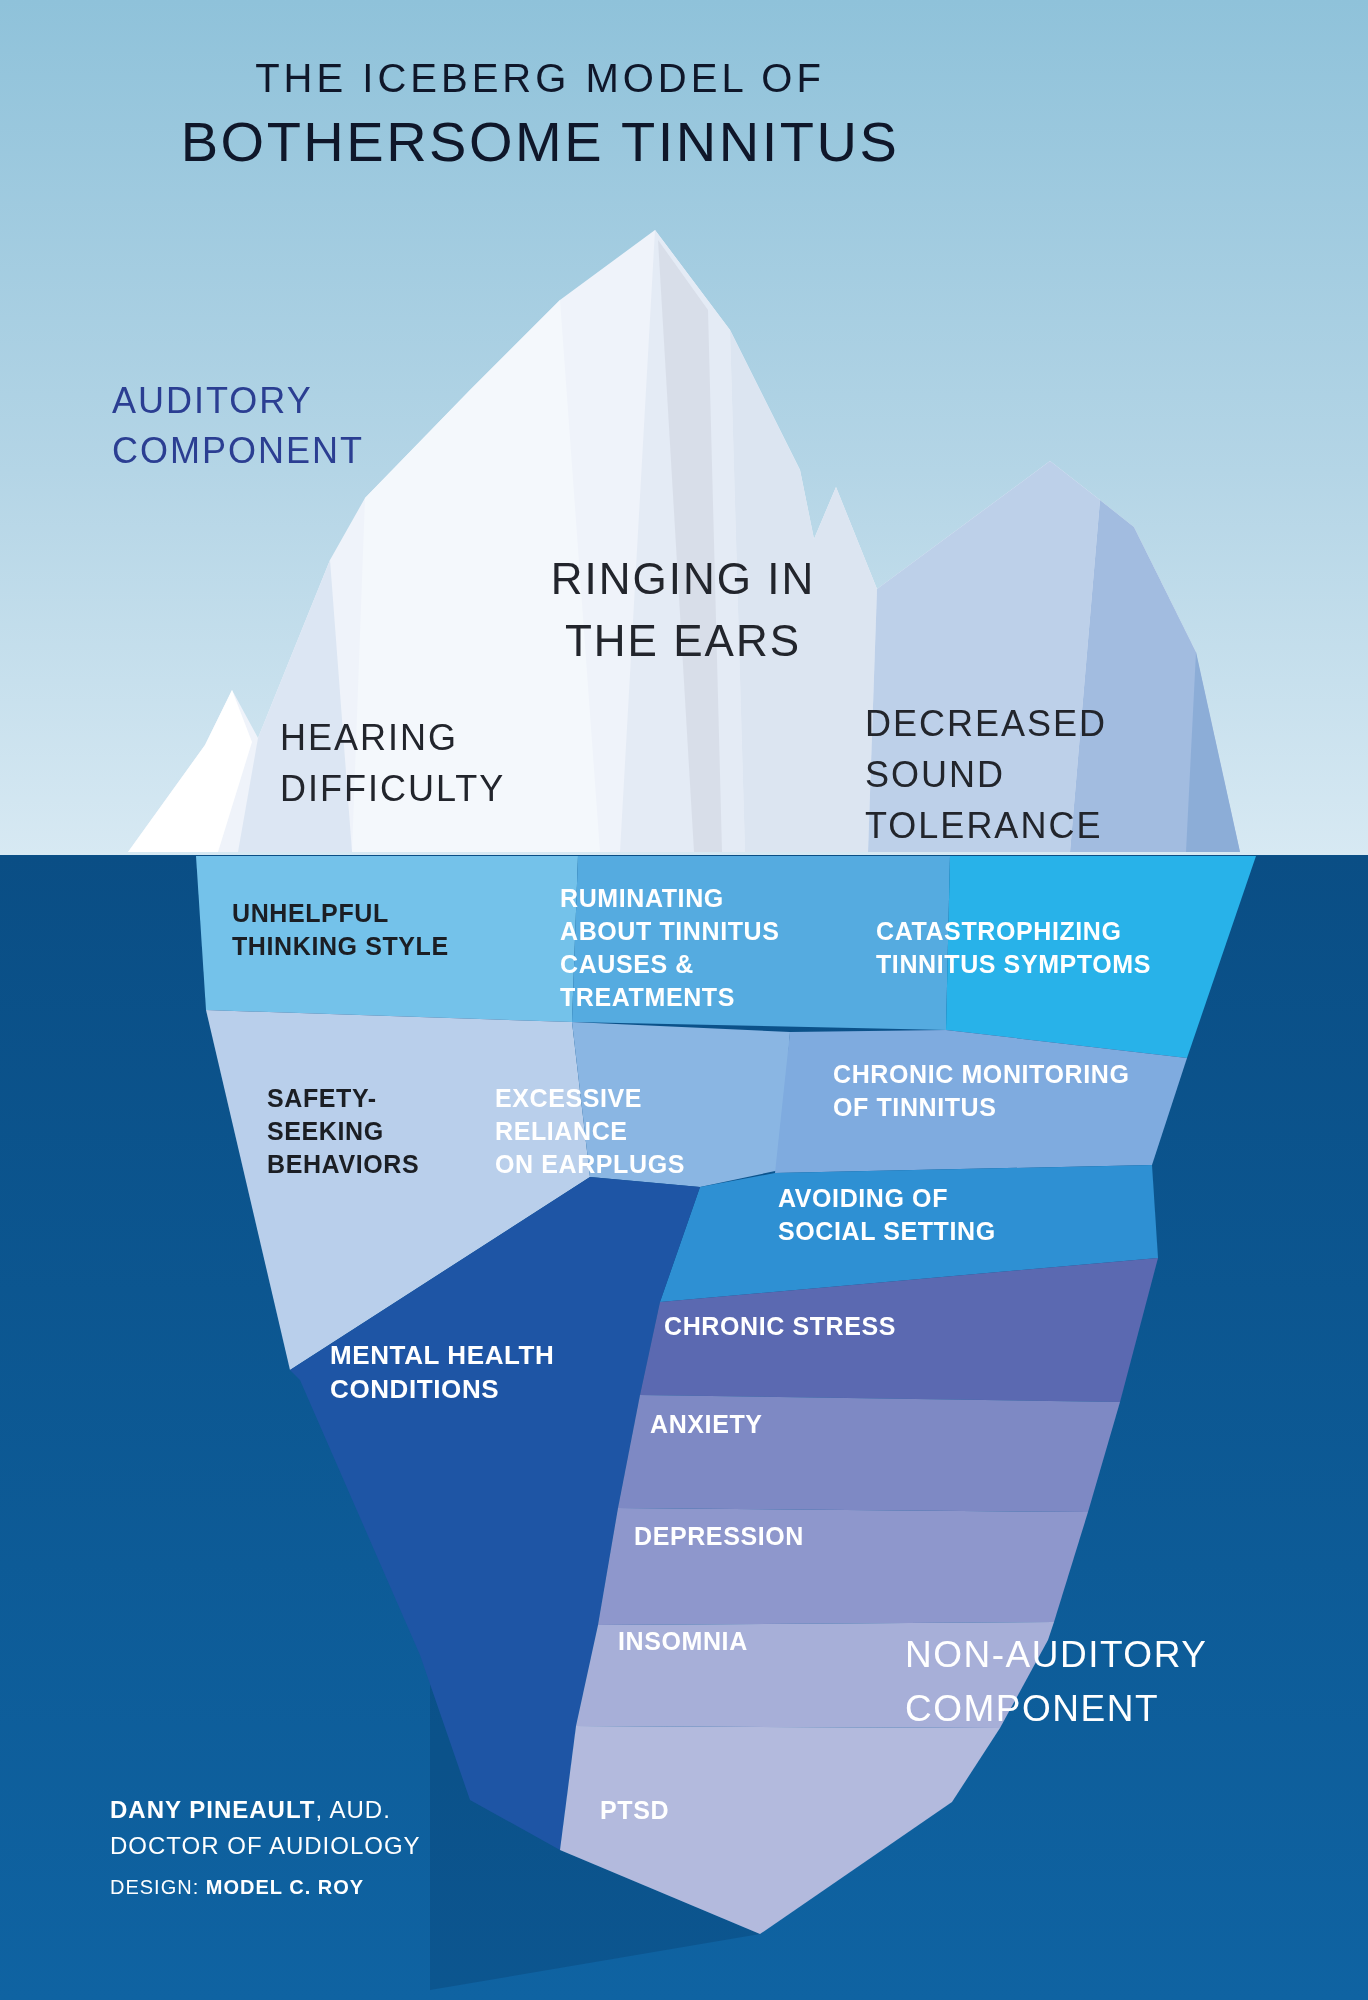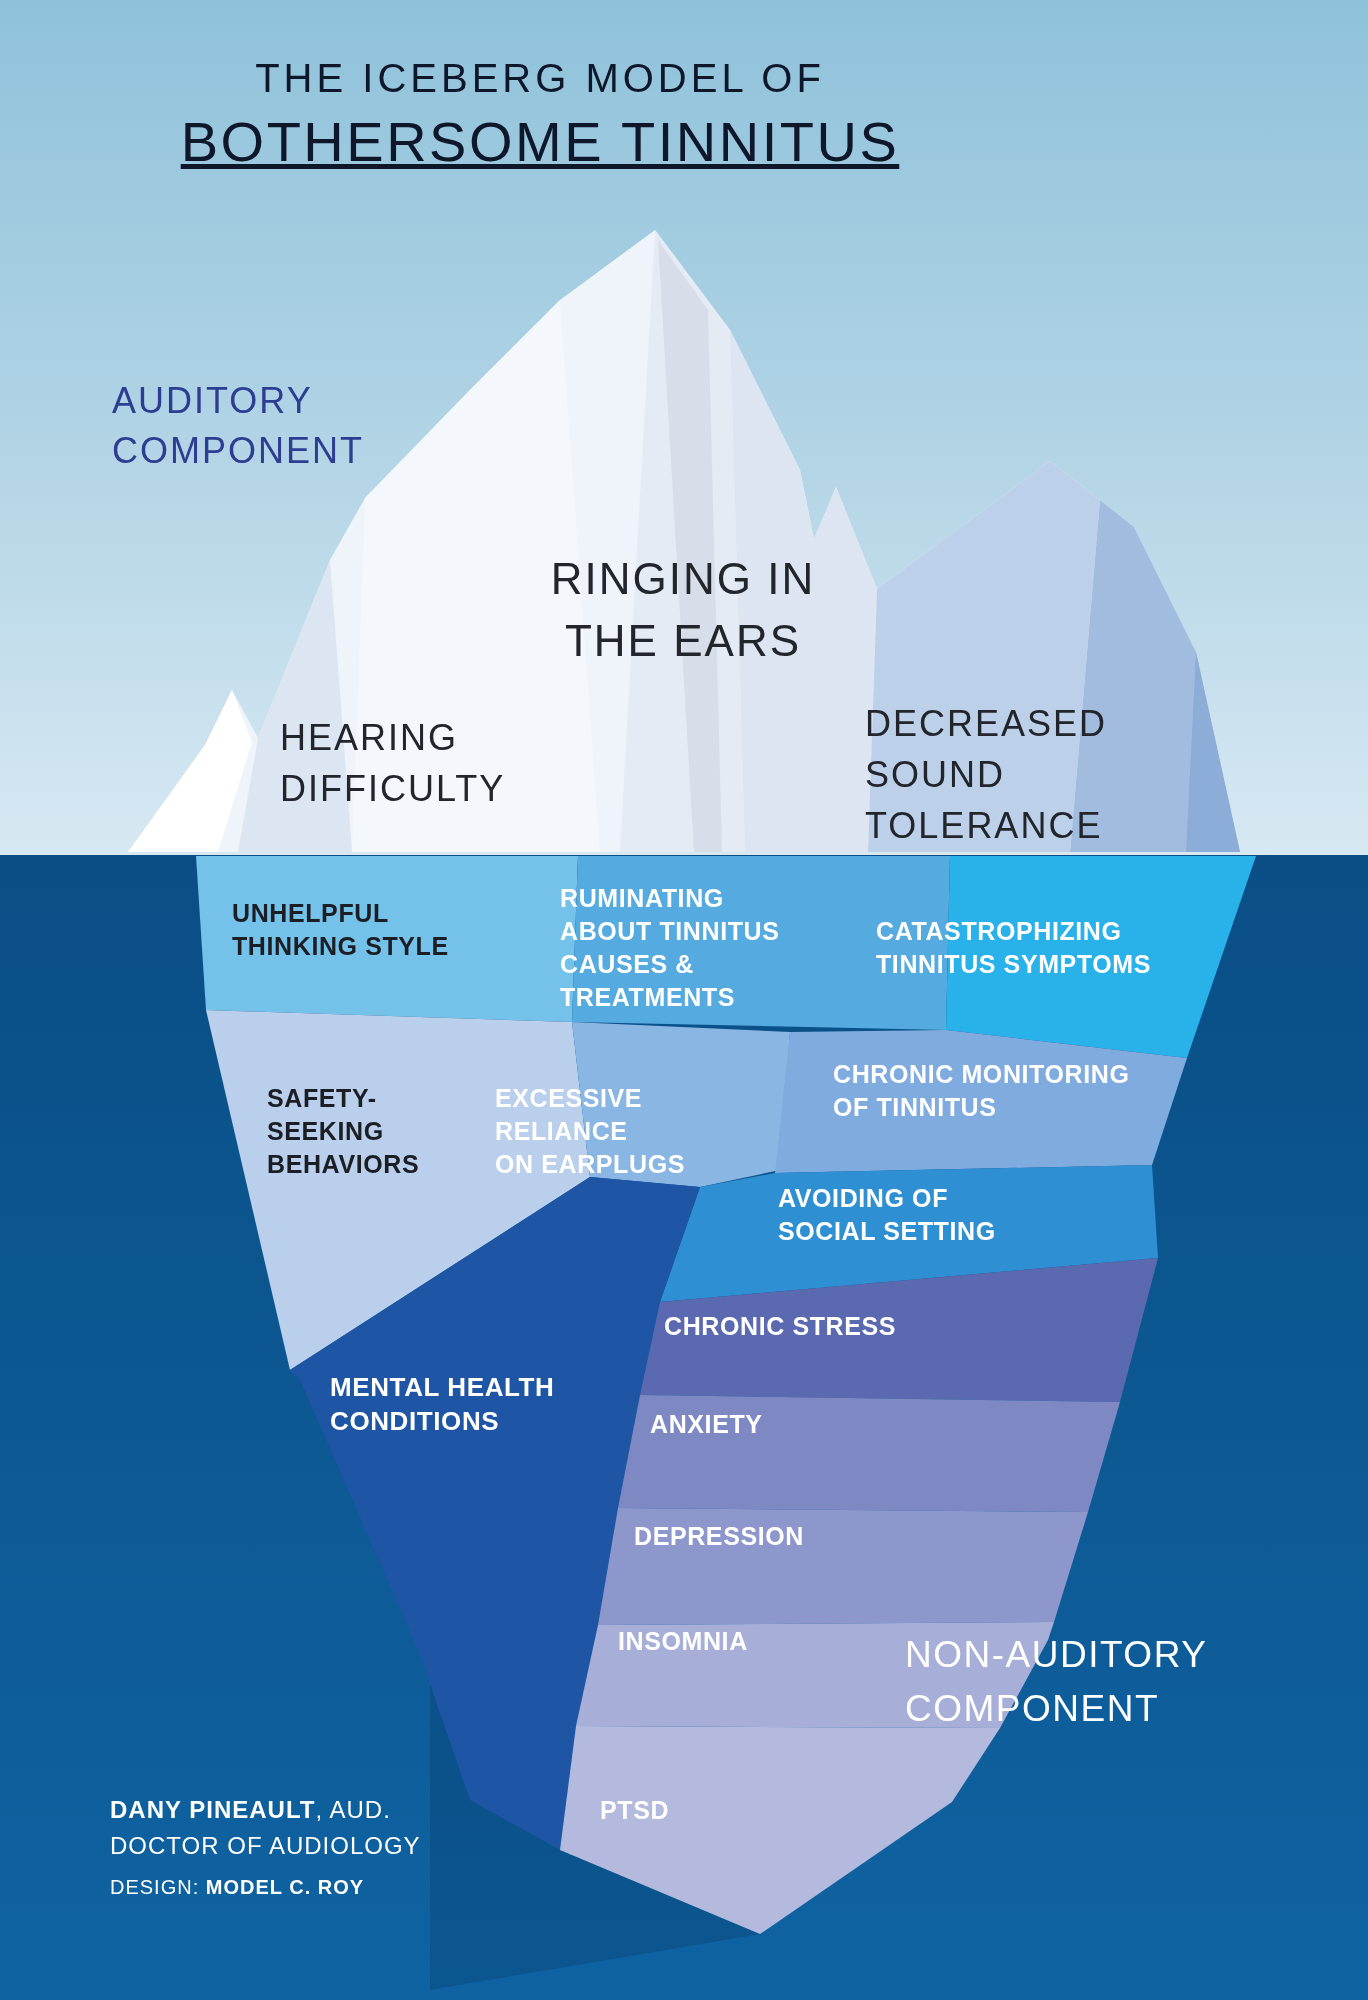--- a/index.html
+++ b/index.html
@@ -7,21 +7,21 @@
     width:1368px;height:2000px;position:relative;overflow:hidden;
     font-family:"Liberation Sans",sans-serif;background:#8fc2da;
   }
   #scene{position:absolute;left:0;top:0;width:1368px;height:2000px;}
   .lbl{position:absolute;white-space:pre-line;}
   .hdr{color:#22252c;font-weight:400;letter-spacing:2px;}
   .seg-dark{color:#1b1e24;font-weight:700;font-size:25px;line-height:1.32;letter-spacing:.6px;}
   .seg-white{color:#ffffff;font-weight:700;font-size:25px;line-height:1.32;letter-spacing:.6px;}
   .title-wrap{position:absolute;left:0;top:56px;width:1080px;text-align:center;color:#0f172a;}
   .title-line1{font-size:40px;font-weight:400;letter-spacing:4px;}
-  .title-line2{font-size:56px;font-weight:500;letter-spacing:2.5px;margin-top:8px;text-decoration:underline;}
+  .title-line2{font-size:56px;font-weight:500;letter-spacing:2.5px;margin-top:8px;}
   .auditory{left:112px;top:376px;font-size:36px;line-height:1.38;color:#2b3e92;font-weight:400;letter-spacing:2px;}
   .ringing{left:483px;top:548px;width:400px;text-align:center;font-size:44px;line-height:1.42;}
   .hearing{left:280px;top:712px;font-size:36px;line-height:1.42;}
   .decreased{left:865px;top:698px;font-size:36px;line-height:1.42;}
   .nonauditory{left:905px;top:1628px;font-size:37px;line-height:1.45;color:#ffffff;font-weight:400;letter-spacing:1.5px;}
   .credits{position:absolute;left:110px;top:1796px;color:#ffffff;}
   .cred-line1{font-size:24px;letter-spacing:1px;}
   .cred-line2{font-size:24px;letter-spacing:1px;margin-top:8px;font-weight:400;}
   .cred-line3{font-size:20px;letter-spacing:1px;margin-top:16px;font-weight:400;}
   .b{font-weight:700;}
@@ -98,21 +98,21 @@
 <div class="lbl seg-white" style="left:876px;top:915px;"><span>CATASTROPHIZING</span><br><span>TINNITUS SYMPTOMS</span></div>
 
 <div class="lbl seg-dark" style="left:267px;top:1082px;"><span>SAFETY-</span><br><span>SEEKING</span><br><span>BEHAVIORS</span></div>
 
 <div class="lbl seg-white" style="left:495px;top:1082px;"><span>EXCESSIVE</span><br><span>RELIANCE</span><br><span>ON EARPLUGS</span></div>
 
 <div class="lbl seg-white" style="left:805px;top:1058px;margin-left:28px;"><span>CHRONIC MONITORING</span><br><span>OF TINNITUS</span></div>
 
 <div class="lbl seg-white" style="left:778px;top:1182px;"><span>AVOIDING OF</span><br><span>SOCIAL SETTING</span></div>
 
-<div class="lbl seg-white" style="left:330px;top:1338px;font-size:26px;margin-top:32px;"><span>MENTAL HEALTH</span><br><span>CONDITIONS</span></div>
+<div class="lbl seg-white" style="left:330px;top:1338px;font-size:26px;"><span>MENTAL HEALTH</span><br><span>CONDITIONS</span></div>
 
 <div class="lbl seg-white" style="left:664px;top:1310px;">CHRONIC STRESS</div>
 <div class="lbl seg-white" style="left:650px;top:1408px;">ANXIETY</div>
 <div class="lbl seg-white" style="left:634px;top:1520px;">DEPRESSION</div>
 <div class="lbl seg-white" style="left:618px;top:1625px;">INSOMNIA</div>
 <div class="lbl seg-white" style="left:600px;top:1794px;">PTSD</div>
 
 <div class="lbl nonauditory"><span>NON-AUDITORY</span><br><span>COMPONENT</span></div>
 
 <div class="credits">

